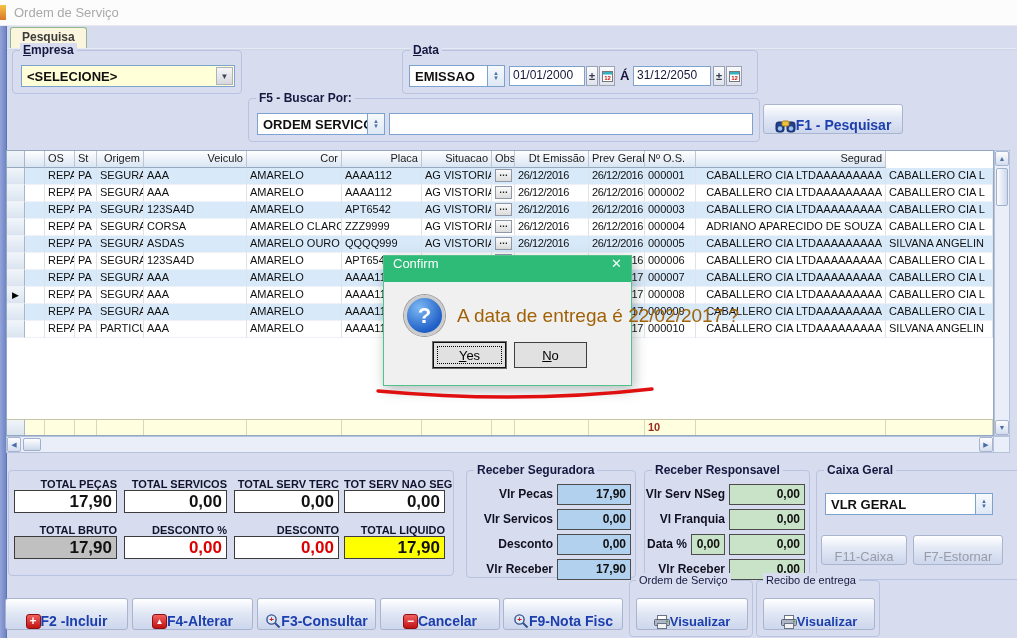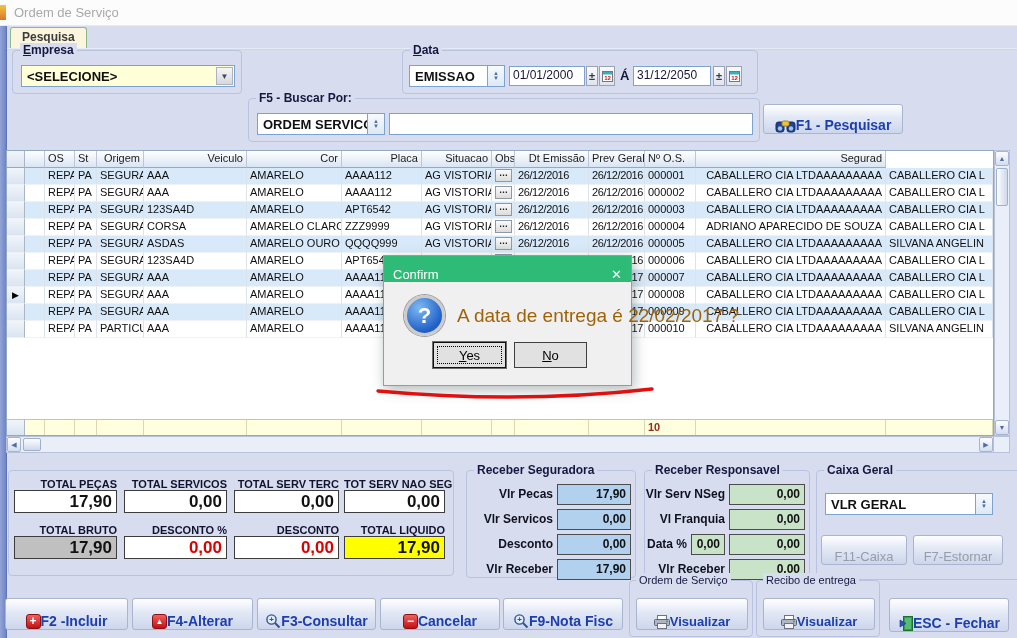--- a/index.html
+++ b/index.html
@@ -59,21 +59,21 @@
   
   .vscroll{position:absolute;left:994px;top:150px;width:16px;height:286px;background:#e9eef8;border:1px solid #b6c2da;display:flex;flex-direction:column;align-items:center}
   .hscroll{position:absolute;left:6px;top:436px;width:988px;height:17px;background:#e9eef8;border:1px solid #b6c2da;display:flex;align-items:center}
   .sbtn{width:14px;height:15px;background:linear-gradient(#fdfdfe,#d4ddef);border:1px solid #a6b4d2;border-radius:2px;color:#4a6fa8;font-size:7px;display:flex;align-items:center;justify-content:center;flex:none}
   .vthumb{width:12px;height:38px;margin-top:2px;background:linear-gradient(90deg,#fdfdfe,#cdd8ec);border:1px solid #9fb0cc;border-radius:2px}
   .hthumb{width:18px;height:13px;margin-left:2px;background:linear-gradient(#fdfdfe,#cdd8ec);border:1px solid #9fb0cc;border-radius:2px}
   .corner{position:absolute;left:994px;top:436px;width:16px;height:17px;background:#e9eef8;border:1px solid #b6c2da;border-left:none}
 
   
   .dialog{position:absolute;left:383px;top:255px;width:249px;height:131px;background:#f0f0f0;border:1px solid #52c18c;box-shadow:2px 4px 12px rgba(40,60,60,.35);z-index:50}
-  .dlg-title{height:26px;background:#2ebb78;display:flex;align-items:flex-end;color:#fefefe;font-size:13px;padding-left:9px}
+  .dlg-title{height:26px;background:#2ebb78;display:flex;align-items:flex-start;color:#fefefe;font-size:13px;padding-left:9px}
   .dlg-close{margin-left:auto;margin-right:9px;font-size:13px;color:#f2fff8}
   .dlg-body{position:relative;height:104px}
   .qicon{position:absolute;left:20px;top:13px;width:41px;height:41px;border-radius:50%;background:radial-gradient(circle at 35% 28%,#7db9f4,#1e5ec6 72%);border:3px solid #cccccc;box-shadow:0 0 0 1px #9a9a9a;color:#fff;font-weight:bold;font-size:22px;display:flex;align-items:center;justify-content:center}
   .dlg-msg{position:absolute;left:73px;top:23px;font-size:19px;color:#a16207;white-space:nowrap}
   .dlg-btn{position:absolute;top:60px;width:73px;height:26px;background:#e1e1e1;border:1px solid #3f3f3f;font-size:13px;color:#000;display:flex;align-items:center;justify-content:center}
   .dlg-btn.focus{outline:1px dotted #000;outline-offset:-5px;border:1px solid #111;box-shadow:0 0 0 1px #6a6a6a}
   .annot{position:absolute;left:370px;top:383px;z-index:60;pointer-events:none}
 
   
   .tlabel{position:absolute;font-size:11px;font-weight:bold;color:#12122e;text-align:right;white-space:nowrap}
@@ -535,22 +535,14 @@
       <svg width="16" height="14" viewBox="0 0 16 14">
         <rect x="3.5" y="0.5" width="9" height="4" fill="#fff" stroke="#6b7486"></rect>
         <rect x="0.5" y="4.5" width="15" height="6" rx="1" fill="#aeb6c6" stroke="#5d6678"></rect>
         <rect x="3.5" y="8.5" width="9" height="5" fill="#f2f2f2" stroke="#6b7486"></rect>
         <circle cx="13" cy="6.5" r="0.9" fill="#3f9b3f"></circle>
       </svg>
       <span>Visualizar</span>
     </div>
   </div>
 
-  <div class="btn" style="left:889px;top:598px;width:120px;height:34px">
-    <svg width="15" height="15" viewBox="0 0 15 15">
-      <rect x="5.5" y="0.5" width="9" height="14" fill="#2f9e4f" stroke="#1c6e33"></rect>
-      <rect x="7" y="2" width="6" height="11" fill="#55bd72"></rect>
-      <path d="M 8 7.5 L 2 4 L 2 11 Z" fill="#2a56c0" stroke="#16306e" stroke-width="0.6"></path>
-    </svg>
-    <span>ESC - Fechar</span>
-  </div>
 
 </div>
 
 </body></html>

